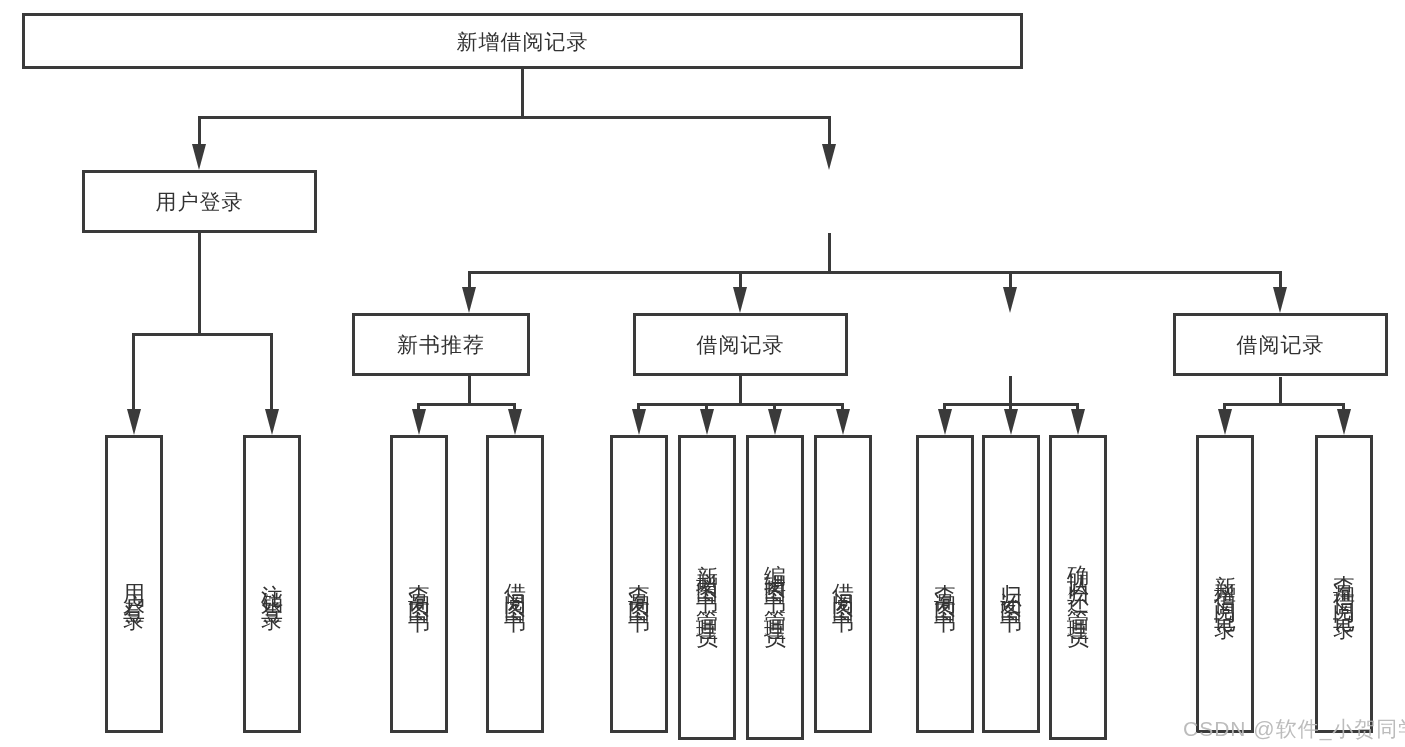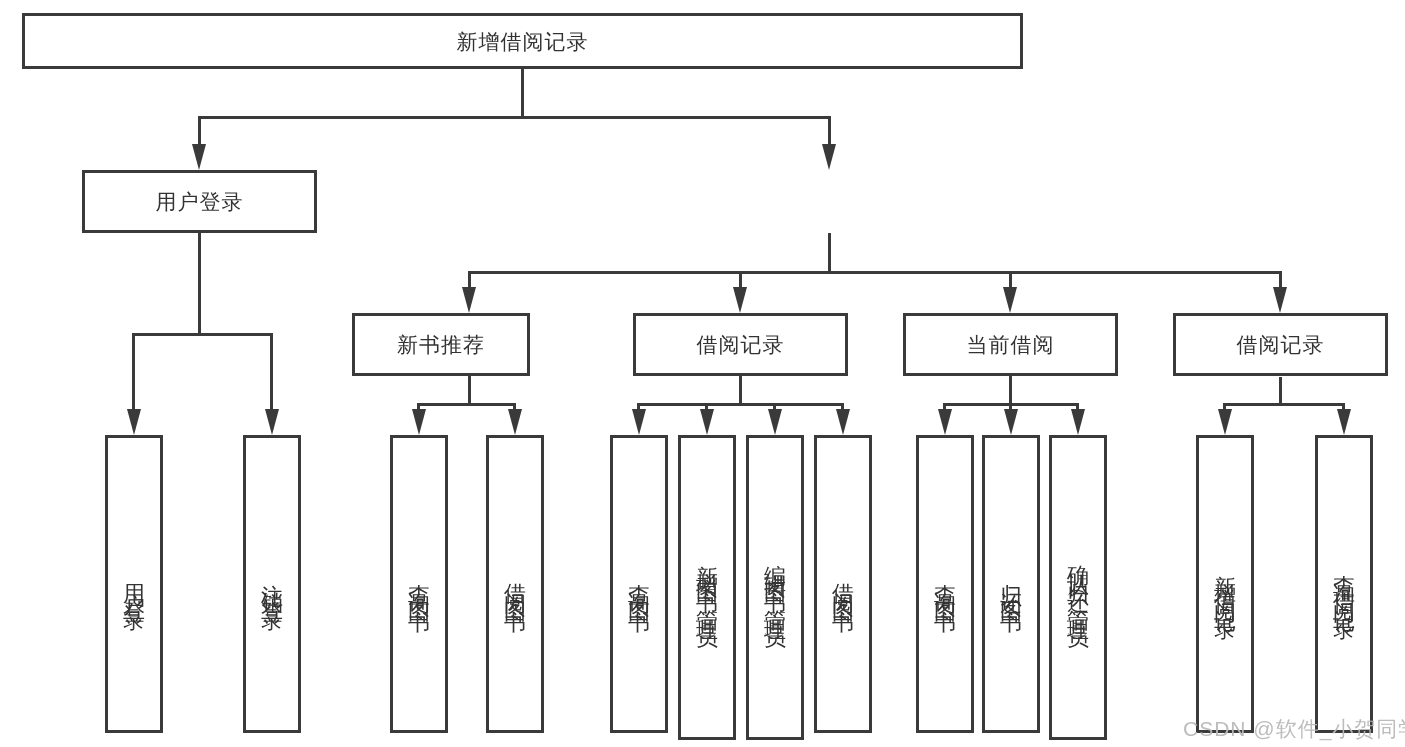--- a/index.html
+++ b/index.html
@@ -57,21 +57,20 @@
 <body>
 
 <div class="canvas">
 
   <div class="box" style="left:22px;top:13px;width:1001px;height:56px">新增借阅记录</div>
 
   <div class="box" style="left:82px;top:170px;width:235px;height:63px">用户登录</div>
 
   <div class="box" style="left:352px;top:313px;width:178px;height:63px">新书推荐</div>
   <div class="box" style="left:633px;top:313px;width:215px;height:63px">借阅记录</div>
-  <div class="box" style="left:903px;top:313px;width:215px;height:63px">当前借阅</div>
   <div class="box" style="left:1173px;top:313px;width:215px;height:63px">借阅记录</div>
 
   <div class="box leaf" style="left:105px;top:435px;width:58px;height:298px">用户登录</div>
   <div class="box leaf" style="left:243px;top:435px;width:58px;height:298px">注销登录</div>
 
   <div class="box leaf" style="left:390px;top:435px;width:58px;height:298px">查询图书</div>
   <div class="box leaf" style="left:486px;top:435px;width:58px;height:298px">借阅图书</div>
 
   <div class="box leaf" style="left:610px;top:435px;width:58px;height:298px">查询图书</div>
   <div class="box leaf" style="left:678px;top:435px;width:58px;height:305px">新增图书（管理员）</div>

